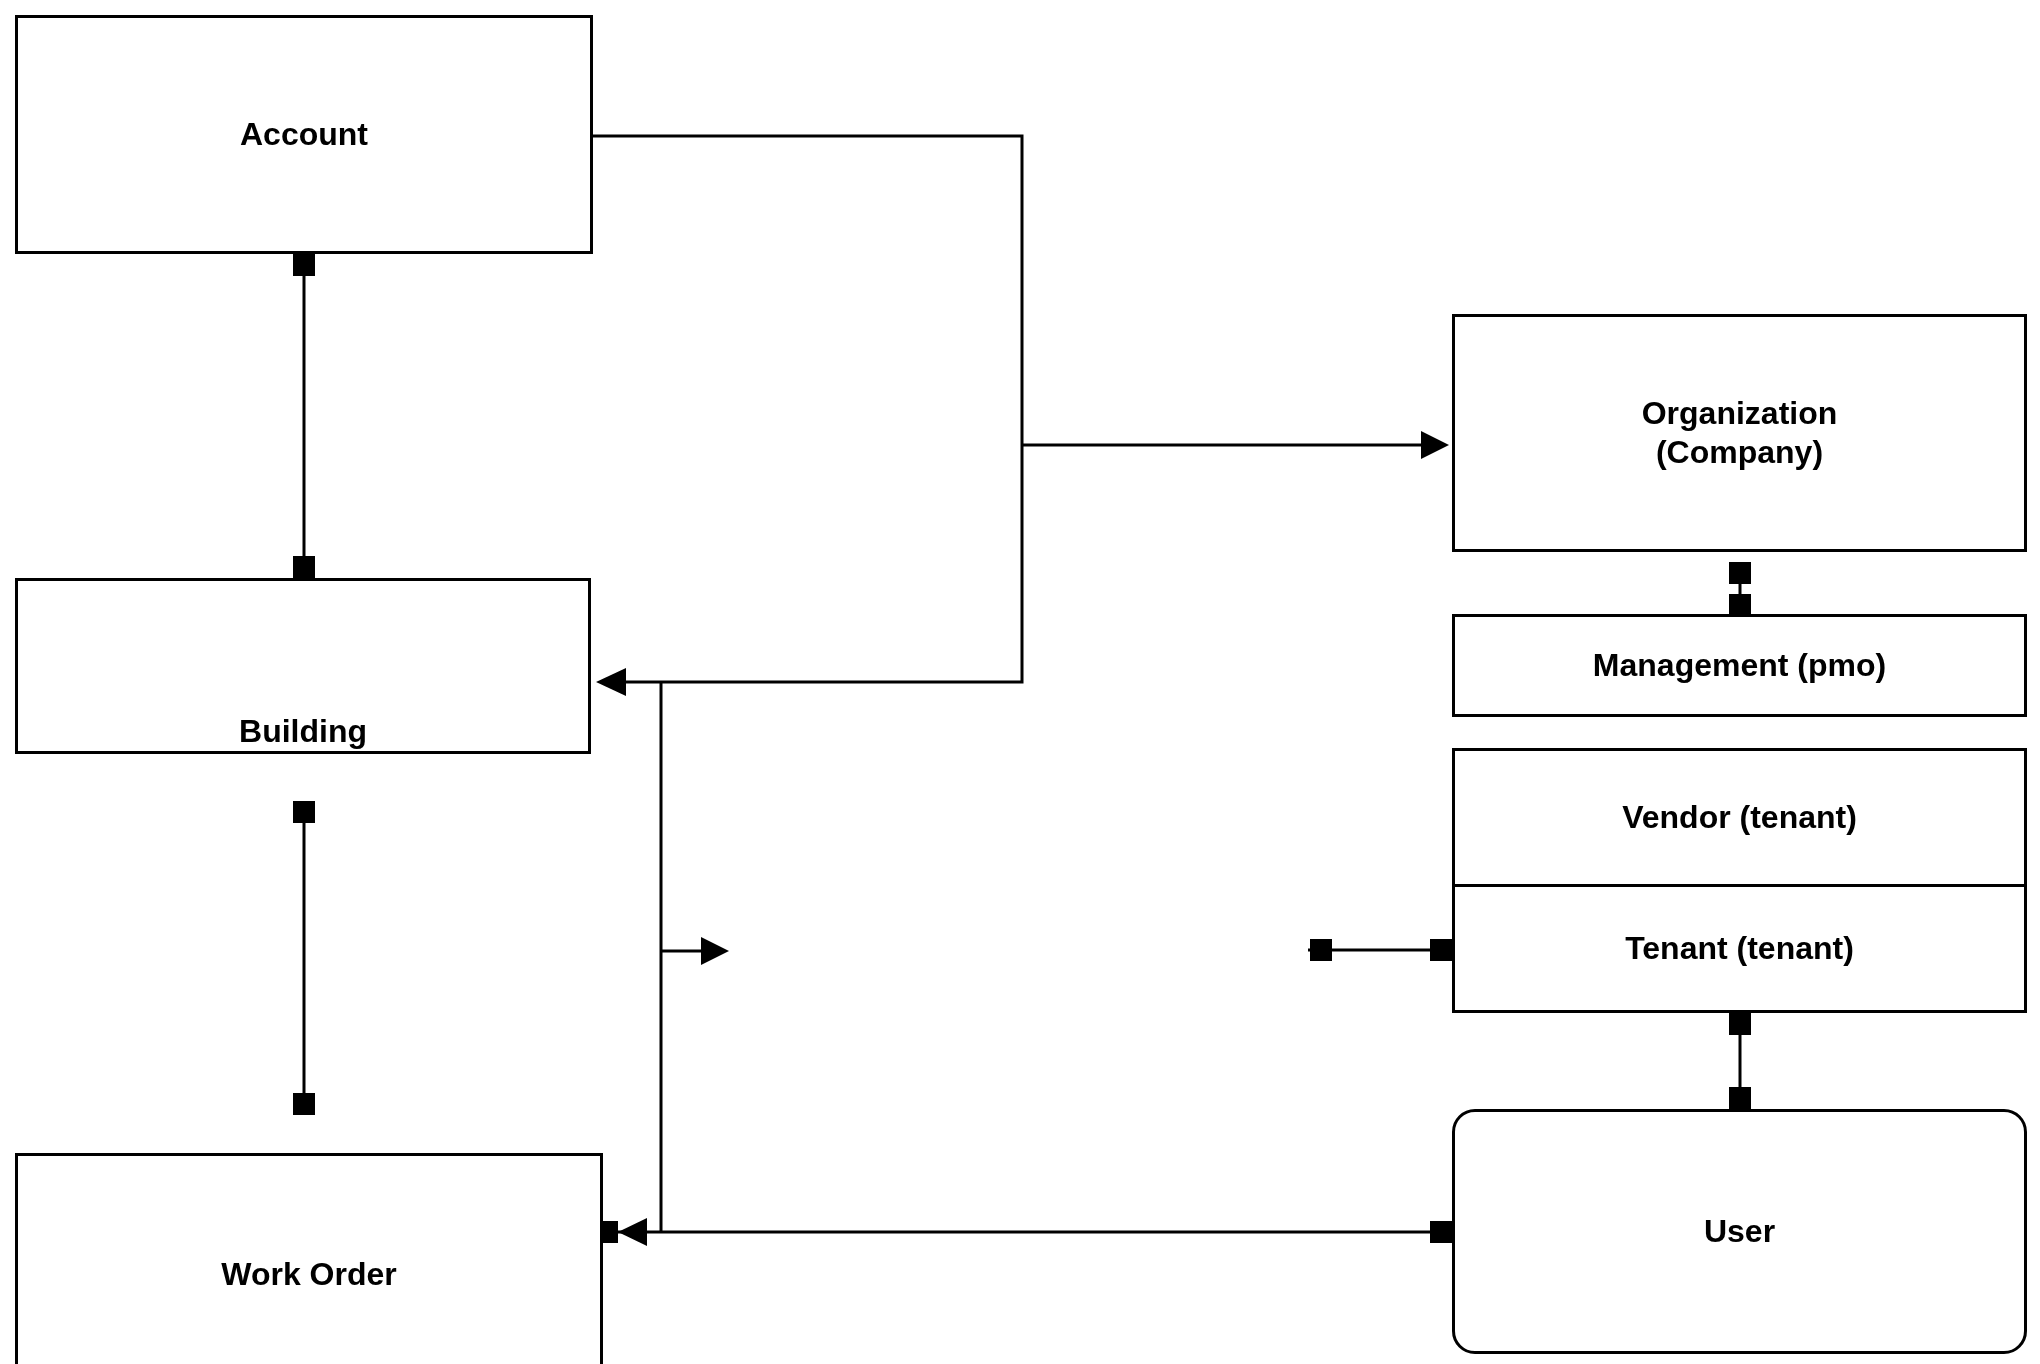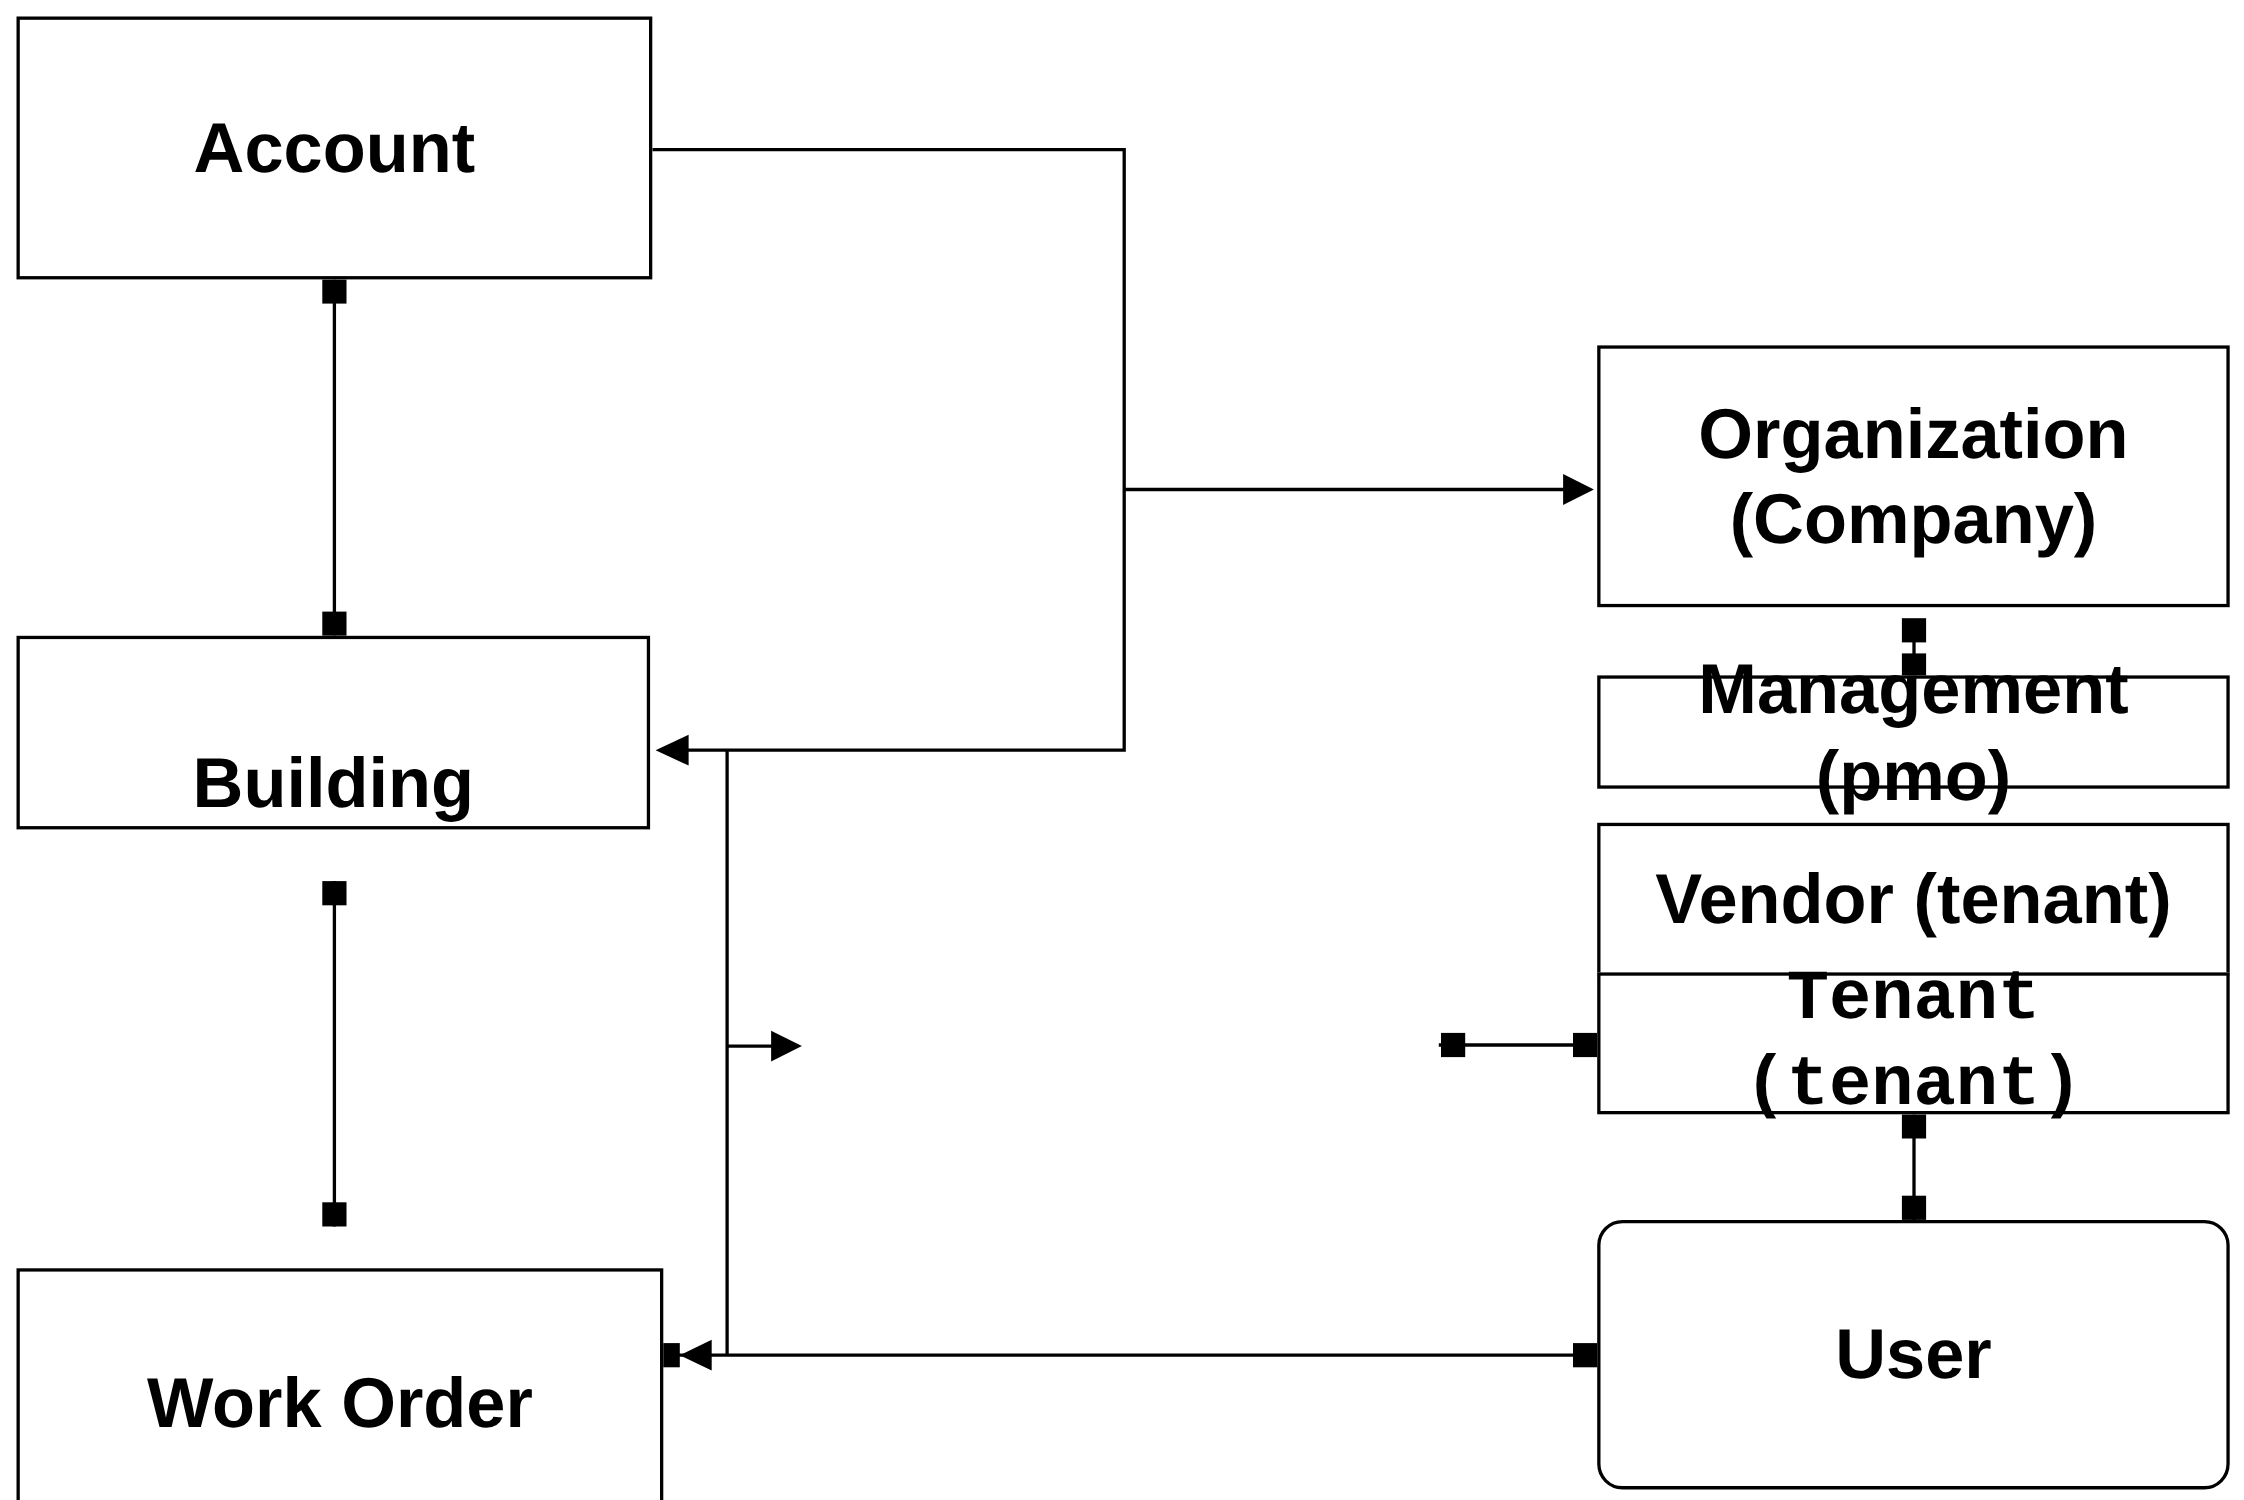--- a/index.html
+++ b/index.html
@@ -26,32 +26,32 @@
     position: absolute;
     box-sizing: border-box;
     border: 3.5px solid #000000;
     background: #ffffff;
     display: flex;
     flex-direction: column;
     align-items: center;
     justify-content: center;
     text-align: center;
     font-weight: bold;
-    font-size: 64px;
+    font-size: 32px;
     line-height: 1.22;
     color: #000000;
   }
   
   #box-account      { left: 15px;   top: 15px;   width: 578px; height: 239px; }
   #box-building     { left: 15px;   top: 578px;  width: 576px; height: 176px; justify-content: flex-end; }
   #box-work-order   { left: 15px;   top: 1153px; width: 588px; height: 244px; }
   #box-organization { left: 1452px; top: 314px;  width: 575px; height: 238px; }
   #box-management   { left: 1452px; top: 614px;  width: 575px; height: 103px; }
   #box-vendor       { left: 1452px; top: 747.5px;width: 575px; height: 140px; }
-  #box-tenant       { left: 1452px; top: 884px;  width: 575px; height: 129px; font-family: Liberation Mono, monospace; }
+  #box-tenant       { left: 1452px; top: 884px;  width: 575px; height: 129px; }
   #box-space        { left: 731px;  top: 833px;  width: 577px; height: 235px; }
   #box-user         { left: 1452px; top: 1109px; width: 575px; height: 245px; border-radius: 23px; }
   .label-line { display: block; }
   svg .edge {
     stroke: #000000;
     stroke-width: 3px;
     fill: none;
   }
   svg .endpoint {
     fill: #000000;

